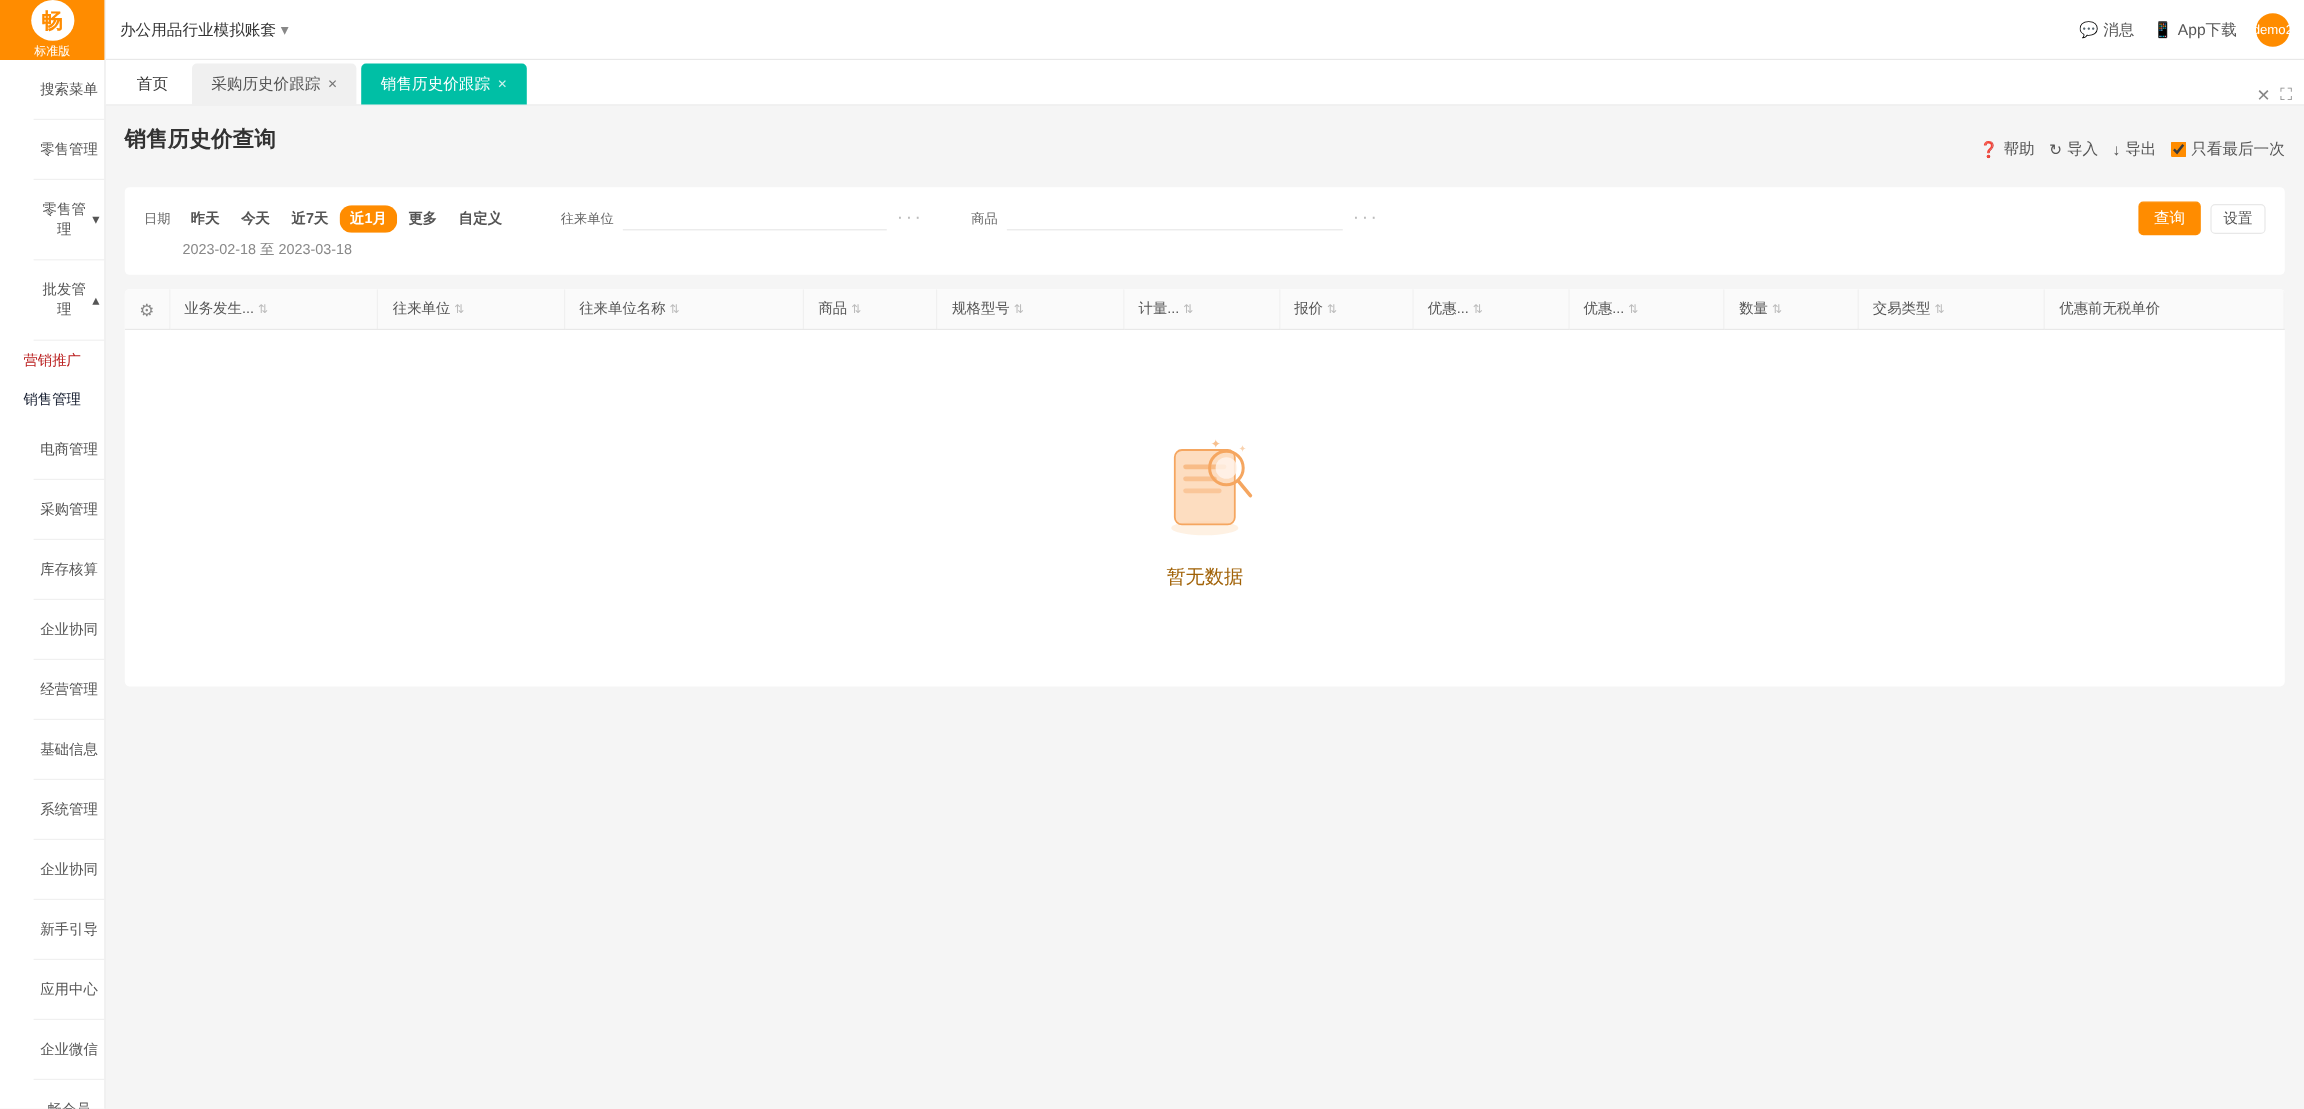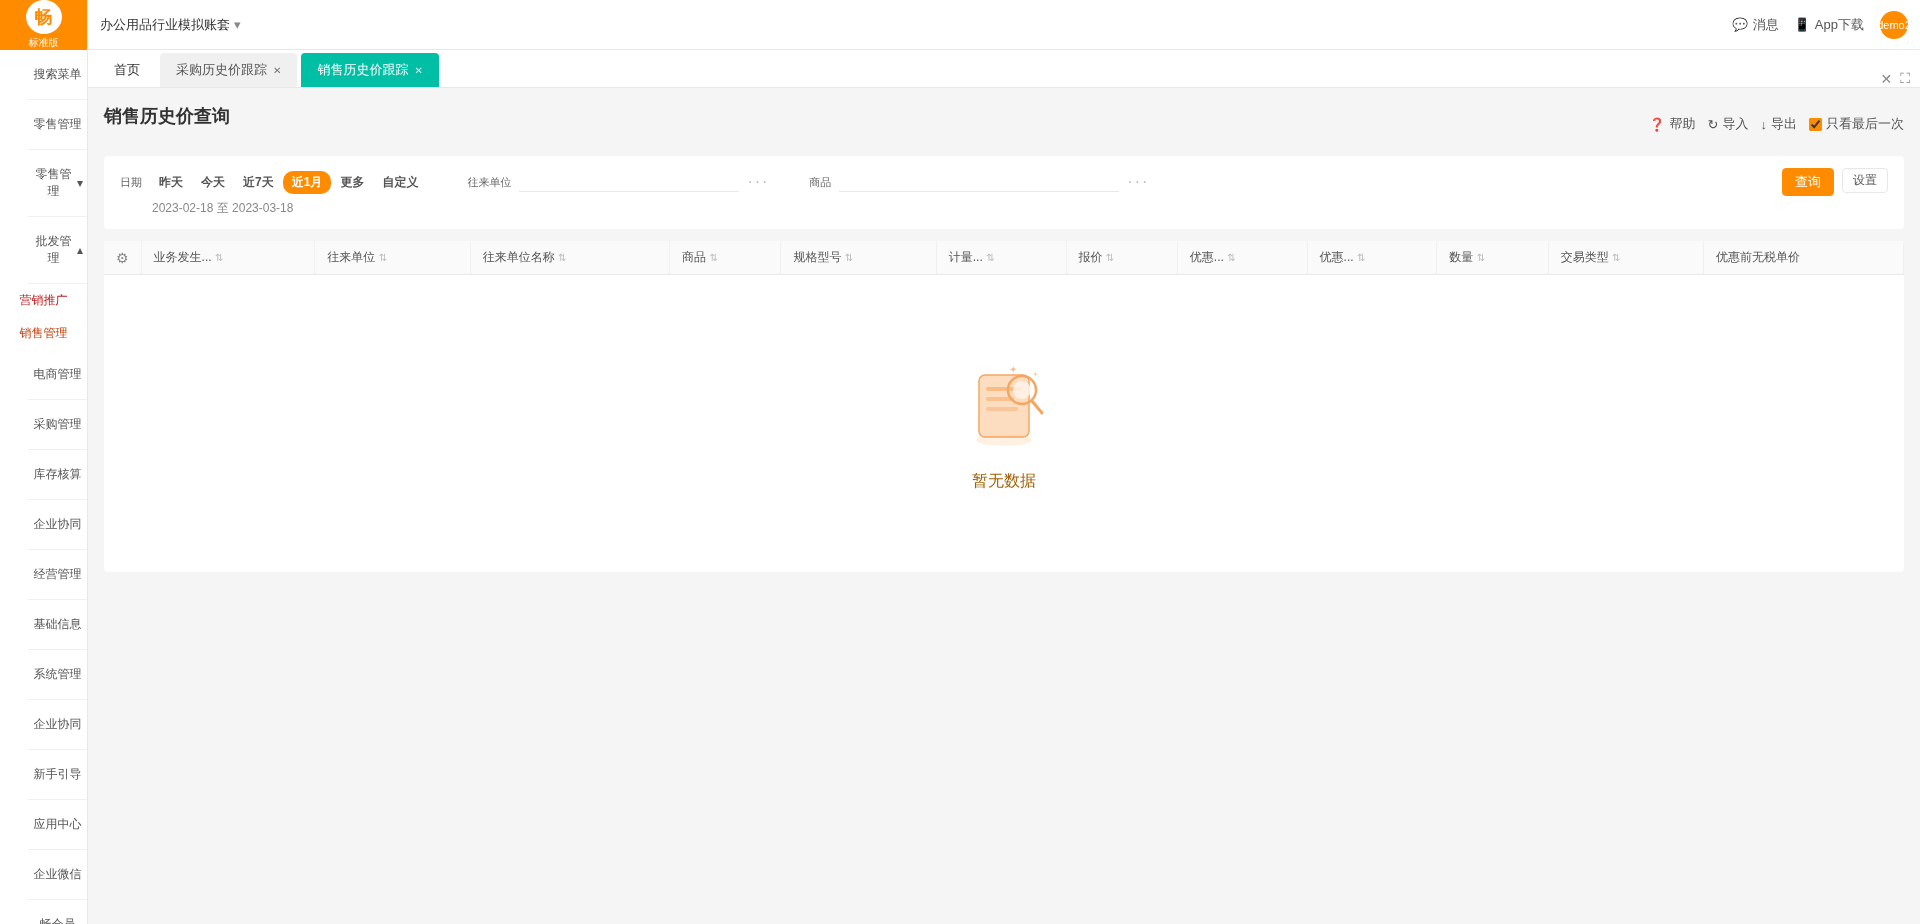--- a/index.html
+++ b/index.html
@@ -37,21 +37,21 @@
 
     
     .content { flex: 1; overflow: auto; padding: 16px; }
     .page-title { font-size: 18px; font-weight: bold; color: #333; margin-bottom: 16px; }
 
     
     .filter-bar { background: #fff; border-radius: 4px; padding: 12px 16px; margin-bottom: 12px; }
     .filter-row { display: flex; align-items: center; gap: 16px; flex-wrap: wrap; }
     .filter-group { display: flex; align-items: center; gap: 8px; }
     .filter-label { color: #666; font-size: 11px; white-space: nowrap; }
-    .filter-actions-right { margin-left: auto; display: flex; align-items: flex-start; gap: 8px; }
+    .filter-actions-right { margin-left: auto; display: flex; align-items: center; gap: 8px; }
     .date-buttons { display: flex; gap: 0; align-items: flex-start; font-weight: bold; }
     .date-btn { padding: 2px 8px; border-radius: 4px; cursor: pointer; font-size: 12px; color: #555; border: 1px solid transparent; }
     .date-btn.active { background: #ff8c00; color: #fff; border-radius: 10px; }
     .date-range { color: #888; font-size: 12px; }
     .filter-input { border: none; border-bottom: 1px solid #e8e8e8; outline: none; padding: 2px 8px; font-size: 13px; min-width: 200px; color: #333; }
     .filter-input-dots { color: #bbb; font-size: 16px; letter-spacing: 2px; cursor: pointer; }
     .toolbar-btn { padding: 4px 12px; border-radius: 4px; cursor: pointer; font-size: 13px; display: flex; align-items: center; gap: 4px; border: 1px solid #e8e8e8; background: #fff; color: #555; }
     .toolbar-btn.primary { background: #ff8c00; color: #fff; border-color: #ff8c00; }
     .checkbox-label { display: flex; align-items: center; gap: 4px; font-size: 13px; color: #555; cursor: pointer; }
     .checkbox-label input { accent-color: #ff8c00; }
@@ -97,21 +97,21 @@
     <span>零售管理</span>
     <span>▾</span>
   </div>
   <div class="sidebar-item has-arrow">
     <span>批发管理</span>
     <span>▴</span>
   </div>
   <div class="sidebar-sub-item">
     <span>营销推广</span>
   </div>
-  <div class="sidebar-sub-item active" style="color:#c2410c;">
+  <div class="sidebar-sub-item active" style="color:#0f172a;">
     <span>销售管理</span>
   </div>
   <div class="sidebar-item">
     <span>电商管理</span>
   </div>
   <div class="sidebar-item">
     <span>采购管理</span>
   </div>
   <div class="sidebar-item">
     <span>库存核算</span>

